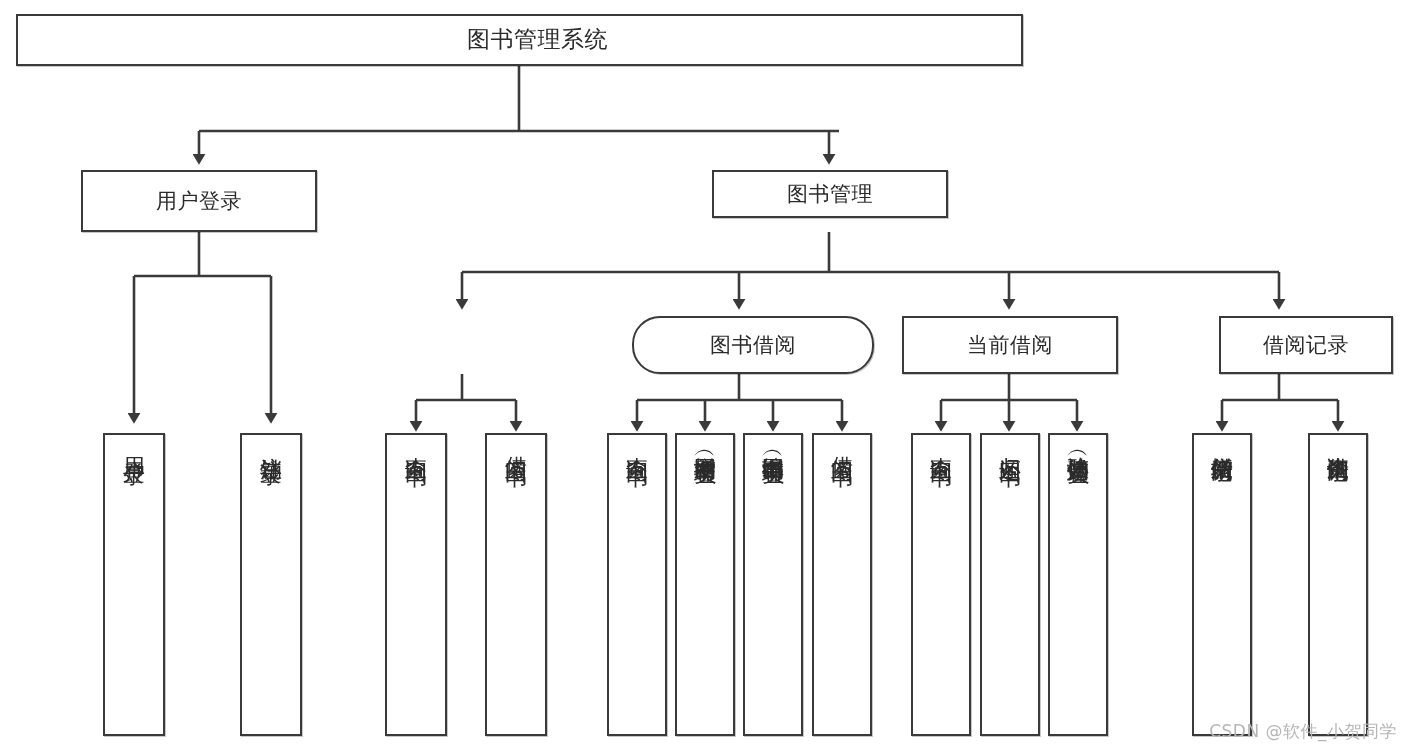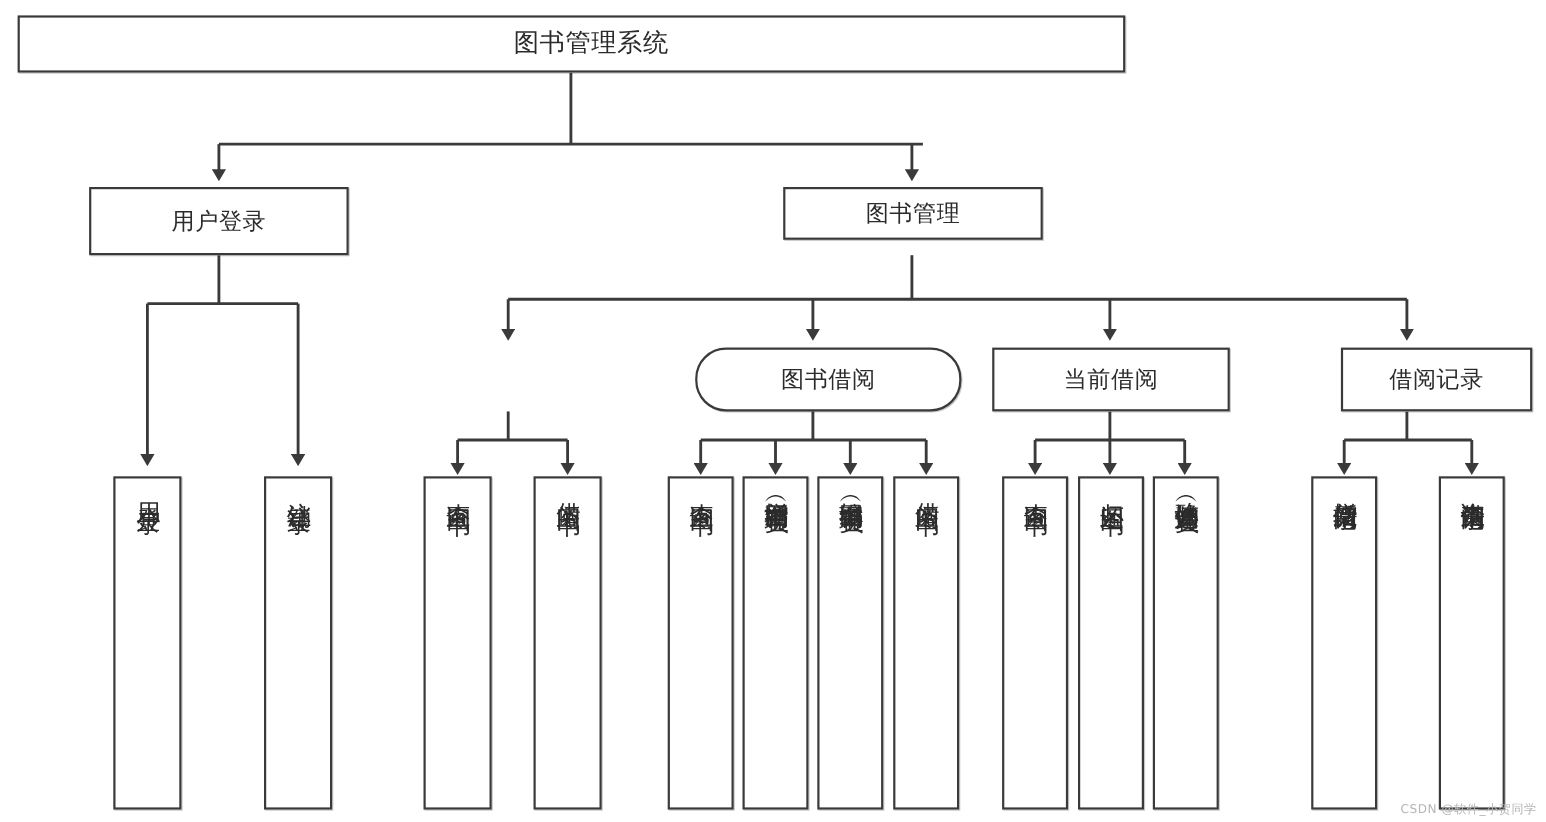--- a/index.html
+++ b/index.html
@@ -68,21 +68,21 @@
     max-height: 280px;
   }
   .node.vert.long .node-label {
     max-height: 292px;
     letter-spacing: 1px;
   }
   #watermark {
     position: absolute;
     right: 8px;
     bottom: 4px;
-    font-size: 11px;
+    font-size: 17px;
     color: #b6b6b6;
     white-space: nowrap;
     letter-spacing: 0.5px;
   }
 </style>
 </head>
 <body>
 
 <div id="diagram-canvas">
 

